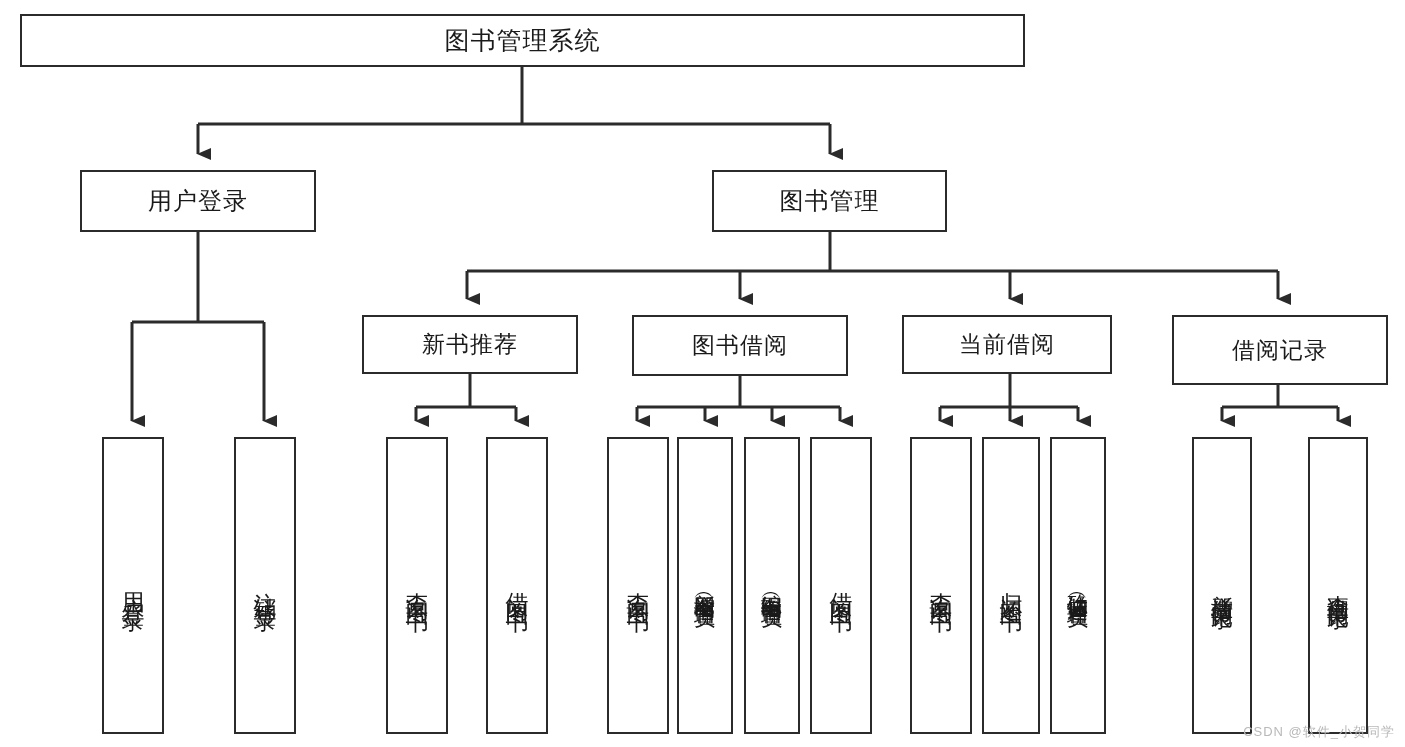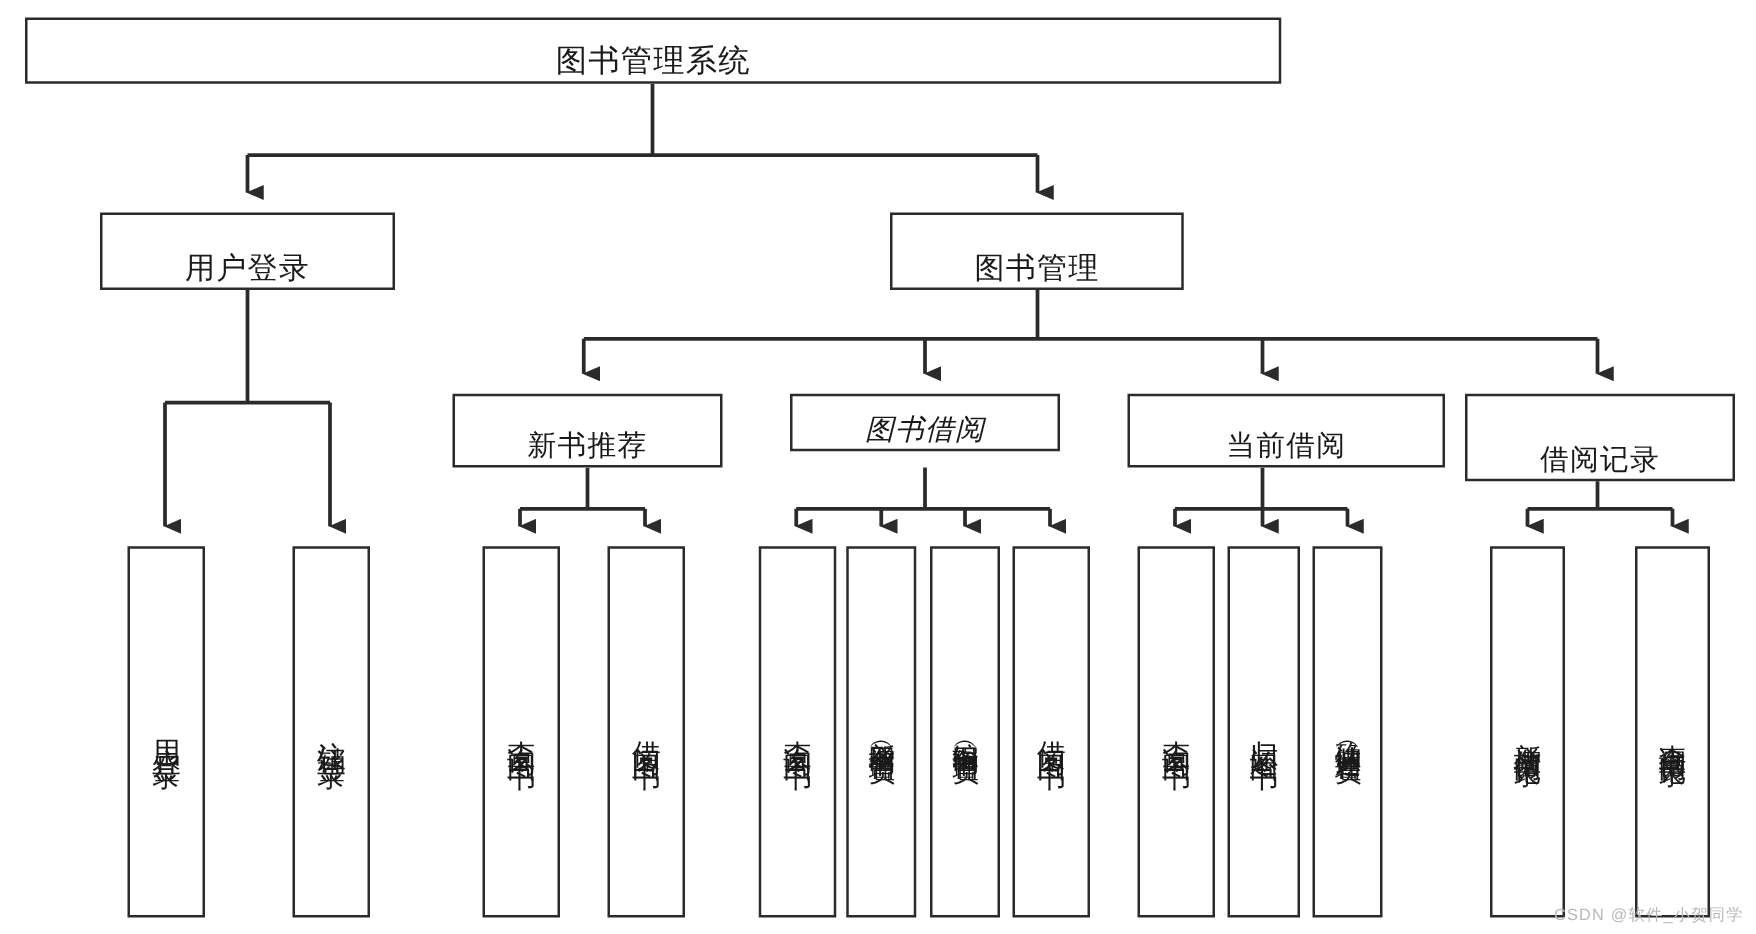--- a/index.html
+++ b/index.html
@@ -24,21 +24,21 @@
     width: 1405px;
     height: 747px;
     pointer-events: none;
   }
   .node {
     position: absolute;
     box-sizing: border-box;
     border: 2px solid #2b2b2b;
     background: #ffffff;
     display: flex;
-    align-items: flex-end;
+    align-items: center;
     justify-content: center;
     color: #1a1a1a;
   }
   .node.root {
     font-size: 25px;
   }
   .node.lvl2 {
     font-size: 24px;
   }
   .node.lvl3 {
@@ -135,24 +135,24 @@
   <div class="node lvl2" style="left:80px; top:170px; width:236px; height:62px;">
     <span class="htext">用户登录</span>
   </div>
   <div class="node lvl2" style="left:712px; top:170px; width:235px; height:62px;">
     <span class="htext">图书管理</span>
   </div>
 
   <div class="node lvl3" style="left:362px; top:315px; width:216px; height:59px;">
     <span class="htext">新书推荐</span>
   </div>
-  <div class="node lvl3" style="left:632px; top:315px; width:216px; height:46px;font-style:italic;">
+  <div class="node lvl3" style="left:632px; top:315px; width:216px; height:61px;">
     <span class="htext">图书借阅</span>
   </div>
-  <div class="node lvl3" style="left:902px; top:315px; width:254px; height:59px;">
+  <div class="node lvl3" style="left:902px; top:315px; width:210px; height:59px;">
     <span class="htext">当前借阅</span>
   </div>
   <div class="node lvl3" style="left:1172px; top:315px; width:216px; height:70px;">
     <span class="htext">借阅记录</span>
   </div>
 
   <div class="node leaf" style="left:102px; top:437px; width:62px; height:297px;">
     <span class="vtext">用户登录</span>
   </div>
   <div class="node leaf" style="left:234px; top:437px; width:62px; height:297px;">

